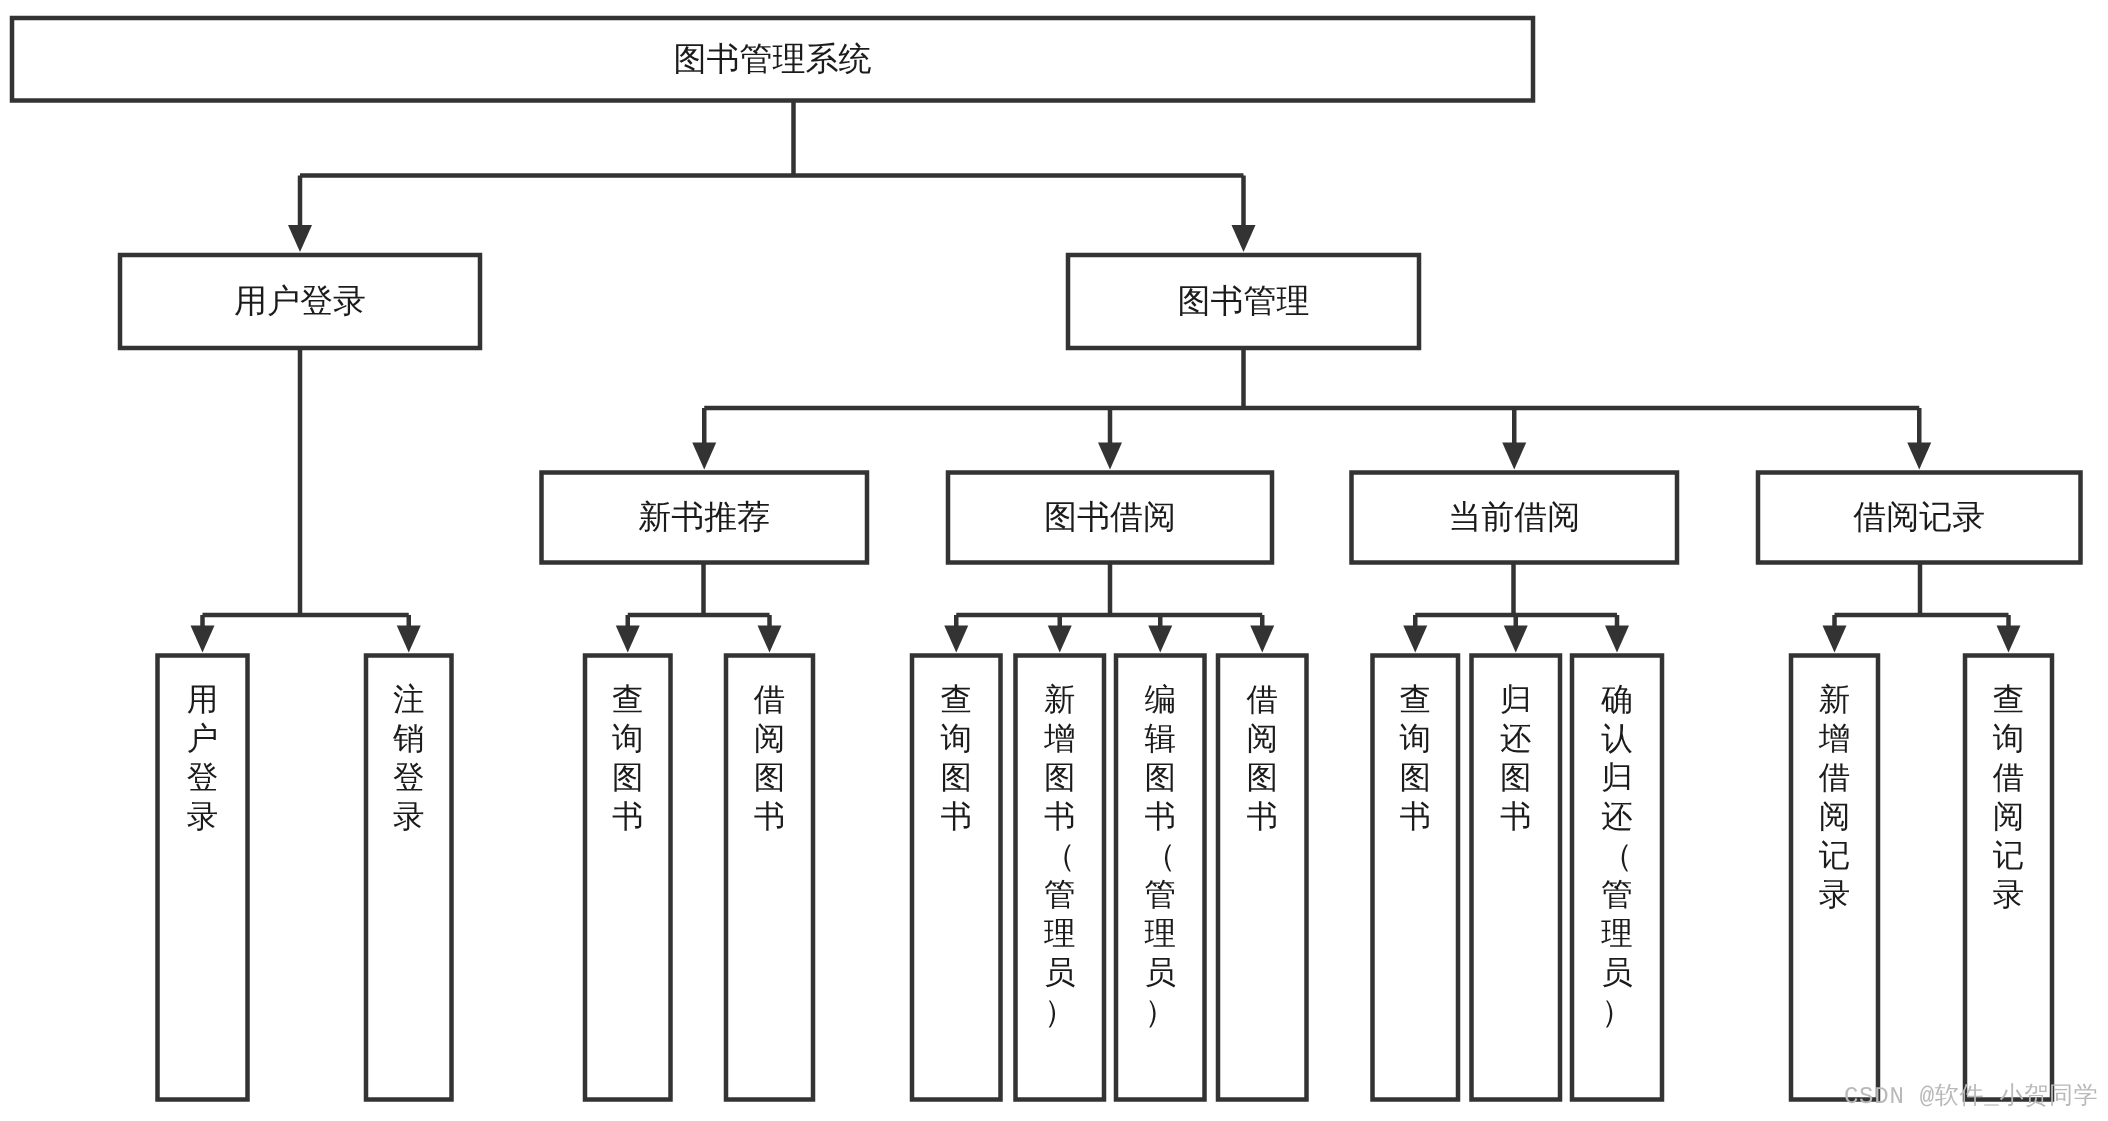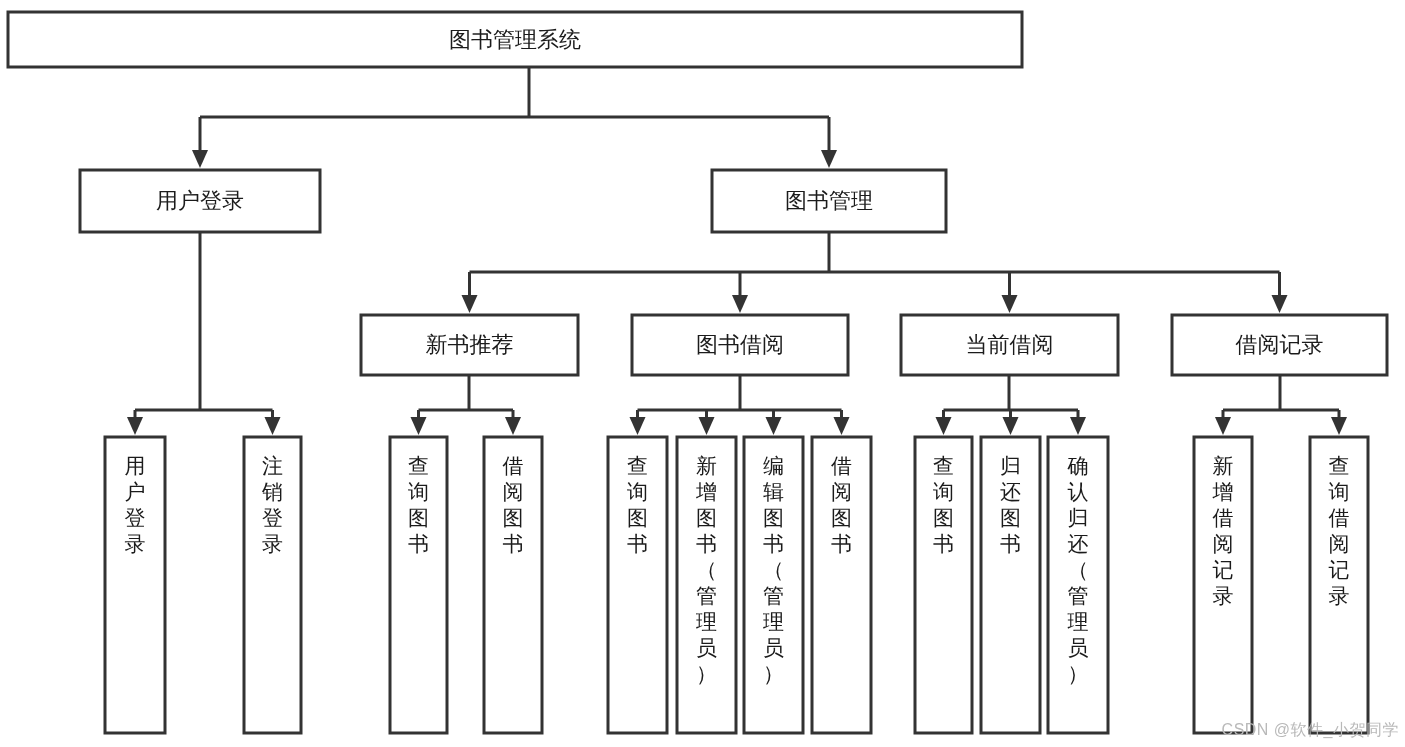--- a/index.html
+++ b/index.html
@@ -13,21 +13,21 @@
   .node-label{
     font-family:"DejaVu Sans","Liberation Sans",sans-serif;
     fill:#1b1b1b;text-anchor:middle;dominant-baseline:middle;
   }
   .node-label.h{font-size:22px;}
   .node-label.v{font-size:21px;}
   .connector{stroke:#333333;stroke-width:3;fill:none;}
   .arrow-head{fill:#333333;stroke:none;}
   .watermark{
     position:absolute;right:6px;bottom:6px;
-    font-family:Liberation Sans, sans-serif;
+    font-family:Liberation Mono, monospace;
     font-size:16px;color:#b9b9b9;white-space:nowrap;
     letter-spacing:.5px;pointer-events:none;
   }
 </style>
 </head>
 <body>
 
 <svg id="diagram" viewBox="0 0 1405 747">
   <g id="edge-layer">
       <g>

